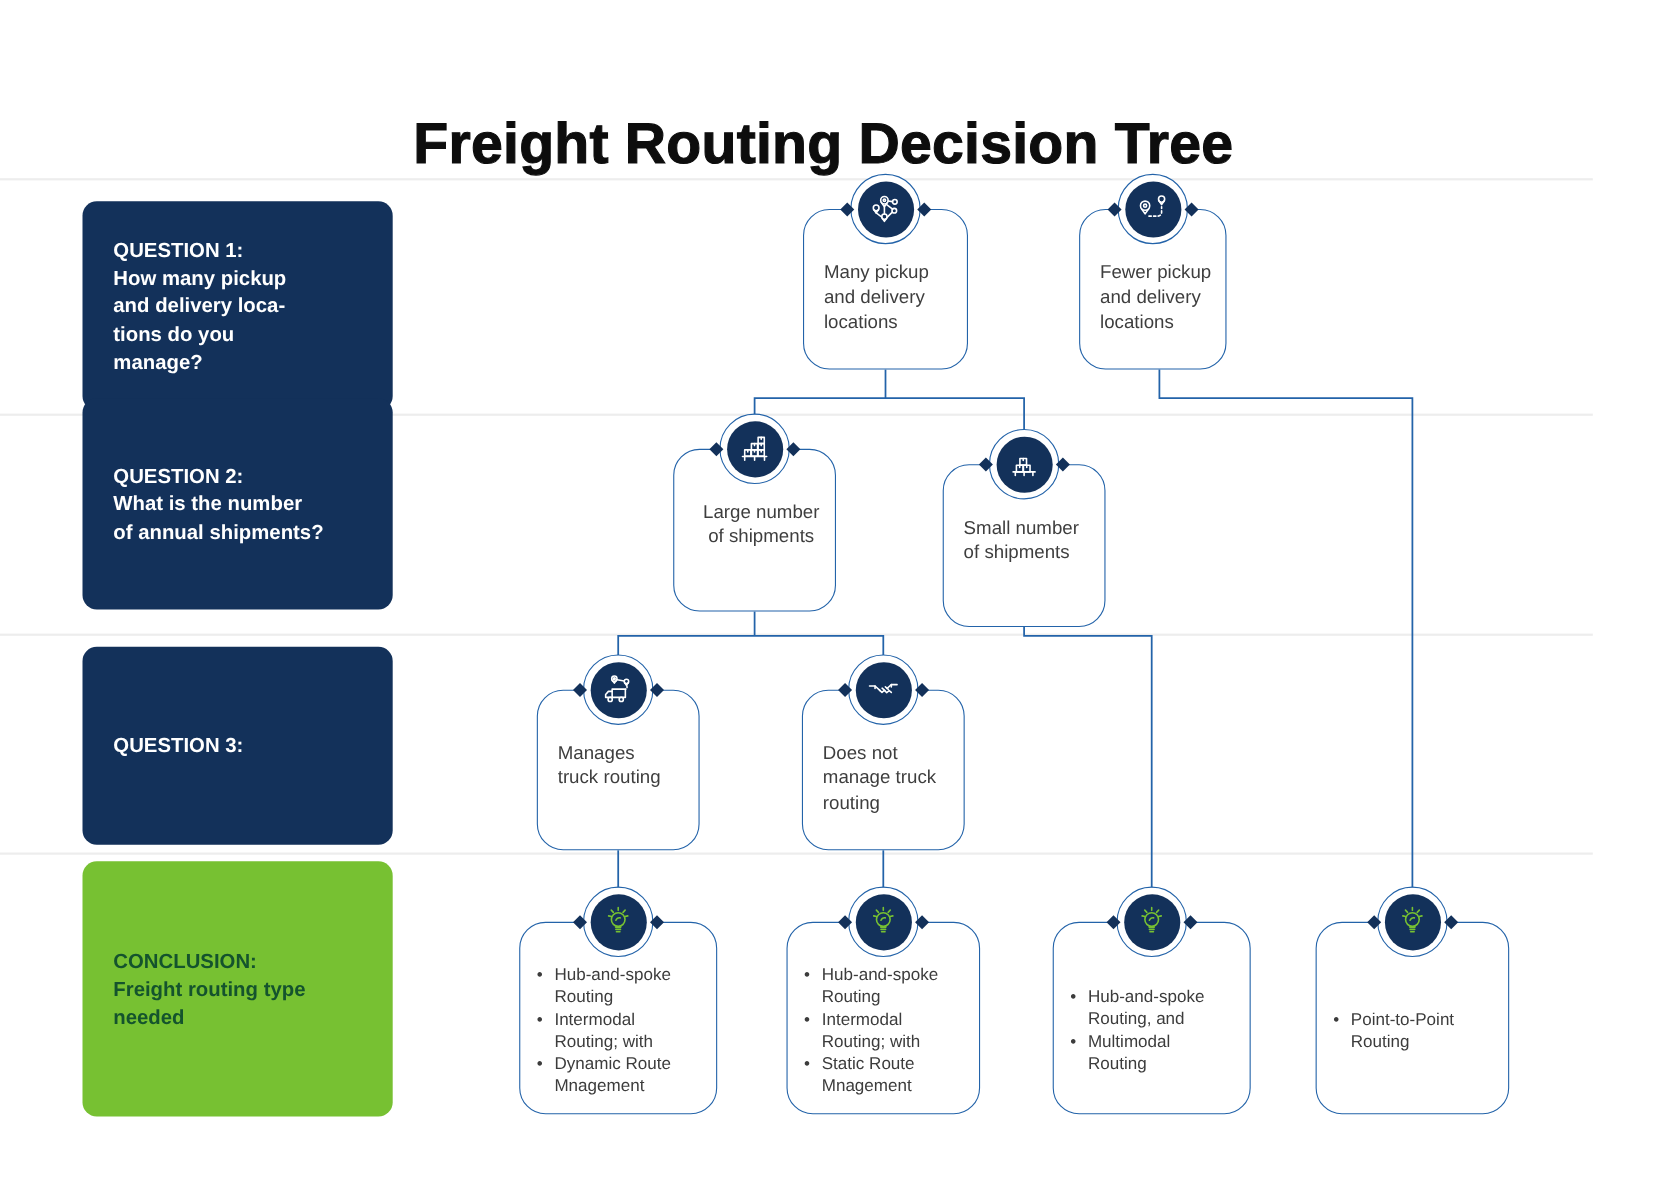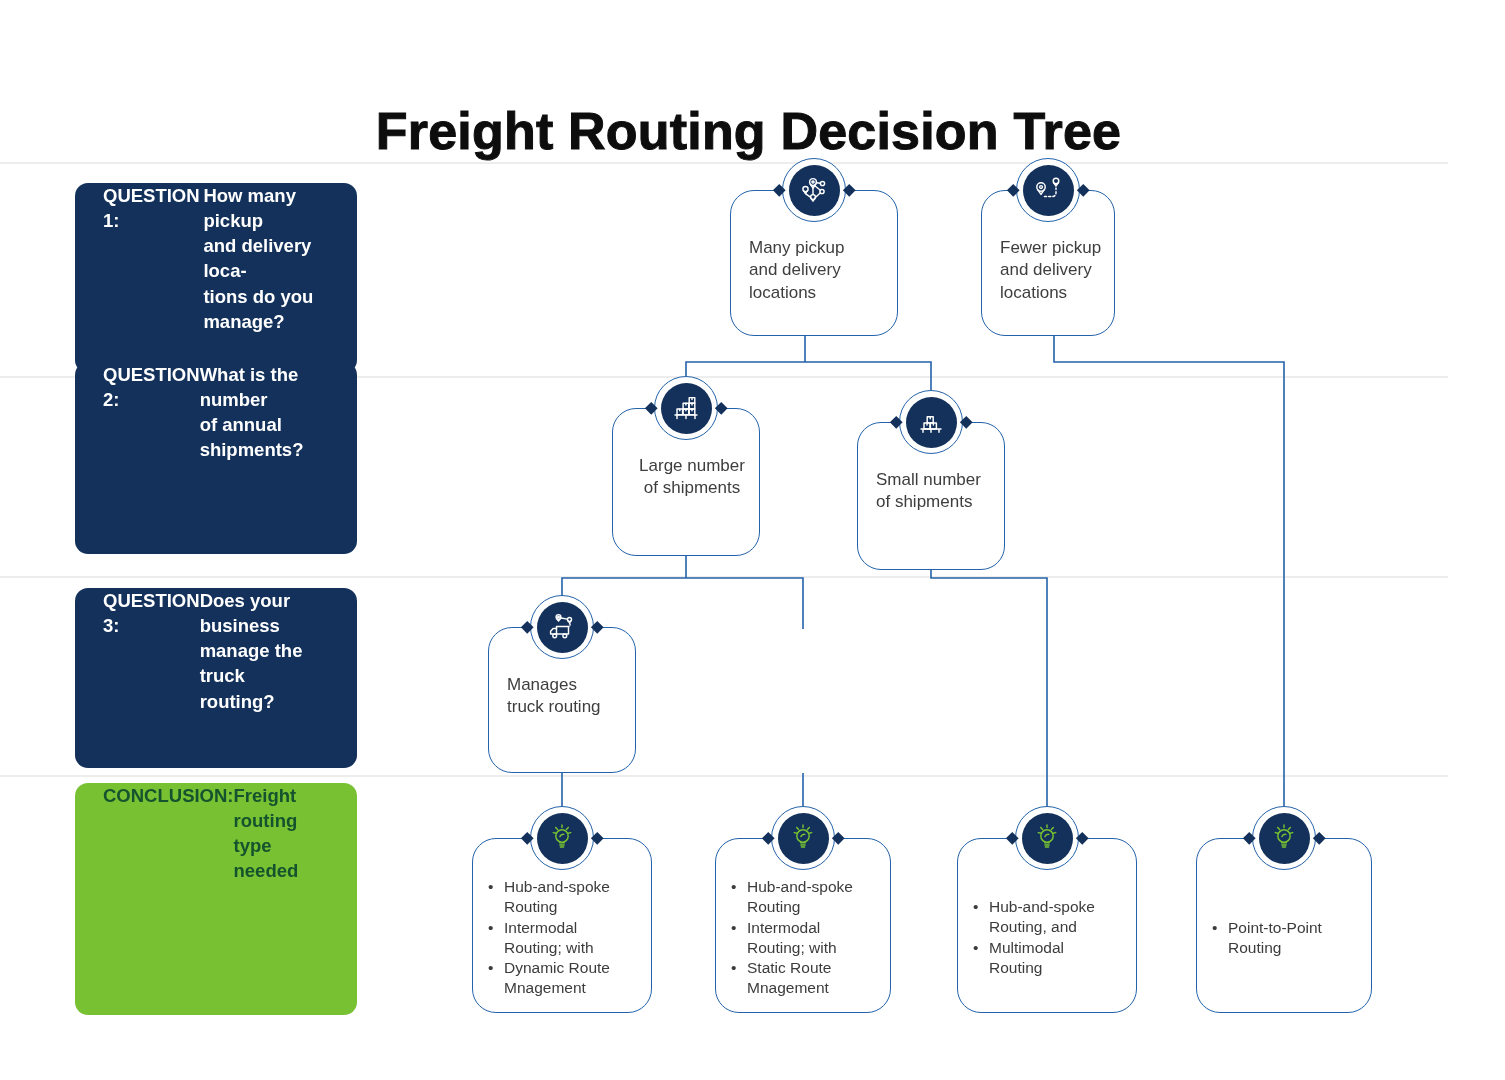--- a/index.html
+++ b/index.html
@@ -14,32 +14,32 @@
   }
   .sep{position:absolute; left:0; width:1448px; border-top:2px solid #ededed; height:0;}
   .sep1{top:162px;} .sep2{top:376px;} .sep3{top:576px;} .sep4{top:775px;}
 
   .connectors{position:absolute; left:0; top:0; width:1505px; height:1080px;}
   .connectors path{stroke:#2363A9; stroke-width:1.6; fill:none;}
 
   .qbox{
     position:absolute; left:75px; width:282px; box-sizing:border-box;
     background:#13315A; border-radius:13px; color:#ffffff;
-    display:flex; flex-direction:row; justify-content:center;
+    display:flex; flex-direction:column; justify-content:center;
     padding:0 20px 0 28px; font-weight:bold; font-size:18.5px; line-height:1.36;
   }
   .qbox .pre{white-space:pre-line;}
   .q1{top:183px; height:190px;} .q2{top:362px; height:192px;} .q3{top:588px; height:180px;}
   .q4{top:783px; height:232px; background:#77C132; color:#14532d;}
 
   .node{
     position:absolute; background:#fff; border:1.6px solid #2363A9;
     border-radius:24px; box-sizing:border-box;
   }
-  .n1{left:730px; top:190px; width:168px; height:146px;}
+  .n1{left:730px; top:190px; width:150px; height:146px;}
   .n2{left:981px; top:190px; width:134px; height:146px;}
   .n3{left:612px; top:408px; width:148px; height:148px;text-align:center;}
   .n4{left:857px; top:422px; width:148px; height:148px;}
   .n5{left:488px; top:627px; width:148px; height:146px;}
   .n6{left:729px; top:627px; width:148px; height:146px;}
   .c1{left:472px; top:838px; width:180px; height:175px;}
   .c2{left:715px; top:838px; width:176px; height:175px;}
   .c3{left:957px; top:838px; width:180px; height:175px;}
   .c4{left:1196px; top:838px; width:176px; height:175px;}
 
@@ -103,23 +103,20 @@
 tions do you
 manage?</div>
   </div>
   <div class="qbox q2">
     <div class="pre">QUESTION 2:</div>
     <div class="pre">What is the number
 of annual shipments?</div>
   </div>
   <div class="qbox q3">
     <div class="pre">QUESTION 3:</div>
-    <div class="pre">Does your business
-manage the truck
-routing?</div>
   </div>
   <div class="qbox q4">
     <div class="pre">CONCLUSION:</div>
     <div class="pre">Freight routing type
 needed</div>
   </div>
 
   <div class="node n1">
     <div class="badge">
       <div class="disc">
@@ -217,20 +214,36 @@
             <path d="M22.1,9.9 L23.5,11.9 L24.9,9.9"></path>
           <path d="M15.1,7 L21.4,8.1"></path>
           <path d="M23.7,12.2 q1,2.4 -0.9,3.3" stroke-dasharray="1.8,1.8"></path>
         </svg>
       </div>
     </div>
     <div class="node-label">Manages
 truck routing</div>
   </div>
 
+  <div class="node n6">
+    <div class="badge">
+      <div class="disc">
+        <svg width="32" height="32" viewBox="0 0 32 32">
+          <path d="M3.5,12.6 h5 l4.6,4.3"></path>
+          <path d="M28.5,11.4 h-5.2 l-4,3.5"></path>
+          <path d="M8.5,12.6 v2.2 M23.3,11.4 v2.2"></path>
+          <path d="M12.6,16.4 l2.2,2 2.1,-1.7 2.2,1.9 2.2,-1.7 2,1.6"></path>
+          <path d="M14.9,14.6 l2.6,2.2 M17.9,13.4 l2.7,2.2"></path>
+        </svg>
+      </div>
+    </div>
+    <div class="node-label">Does not
+manage truck
+routing</div>
+  </div>
 
   <div class="node c1">
     <div class="badge">
       <div class="disc">
         <svg class="bulb" width="32" height="32" viewBox="0 0 32 32">
           <circle cx="16" cy="14" r="6.2"></circle>
           <path d="M13.9,14.6 q1.1,-2.6 3.9,-2.2"></path>
           <path d="M13.6,20.8 h4.8 M13.9,22.9 h4.2 M14.4,25 h3.2"></path>
           <path d="M16,3 V5.6 M9.7,5.4 L11.6,7.4 M22.3,5.4 L20.4,7.4 M7.3,10.6 L9.9,11.2 M24.7,10.6 L22.1,11.2"></path>
         </svg>

